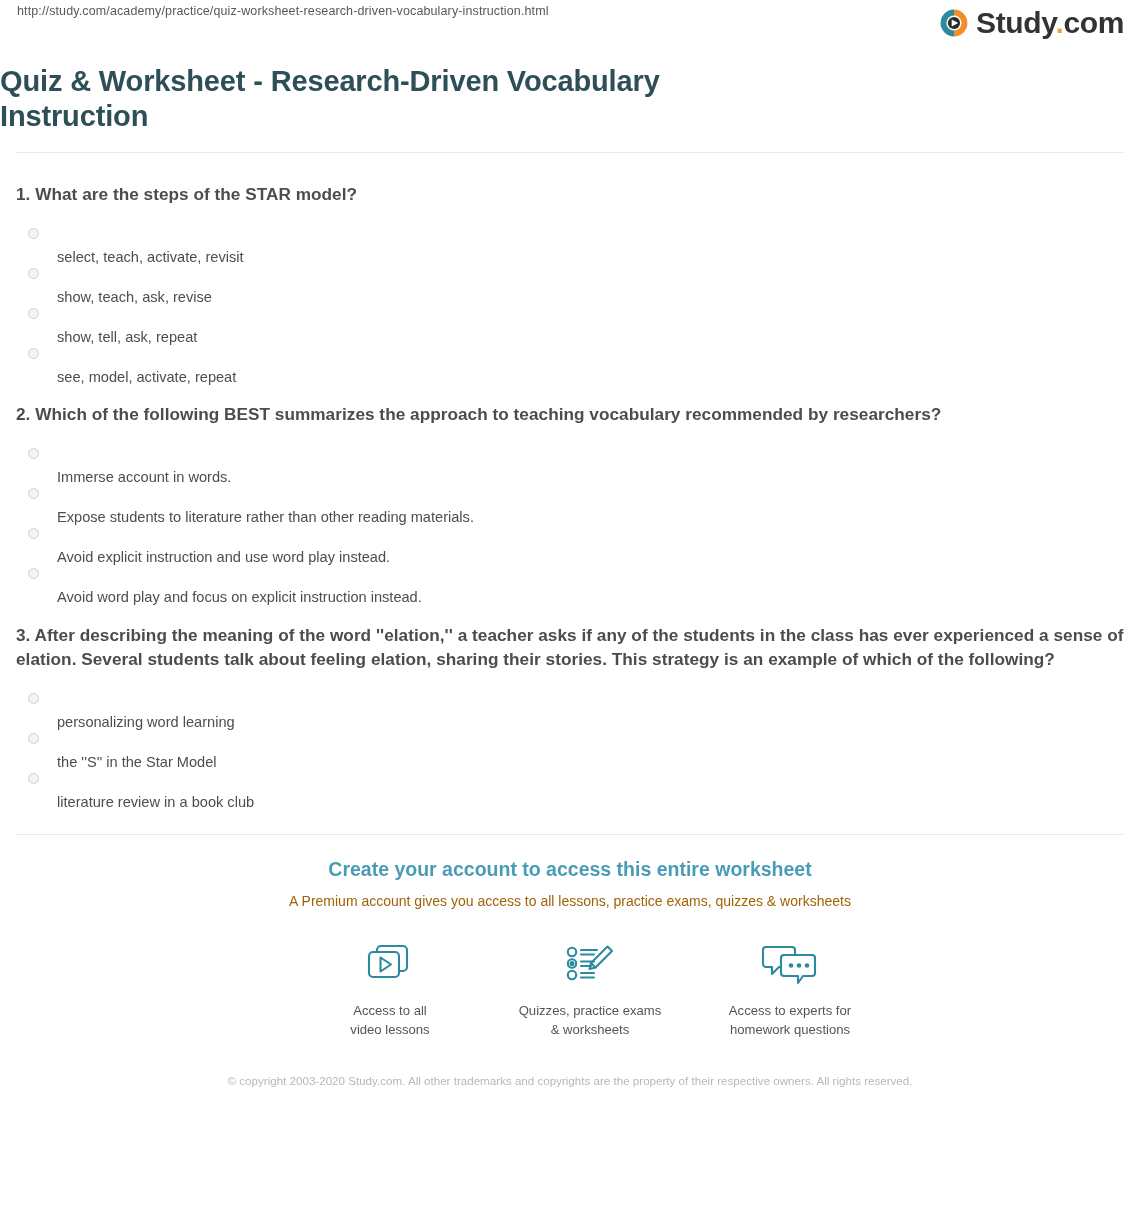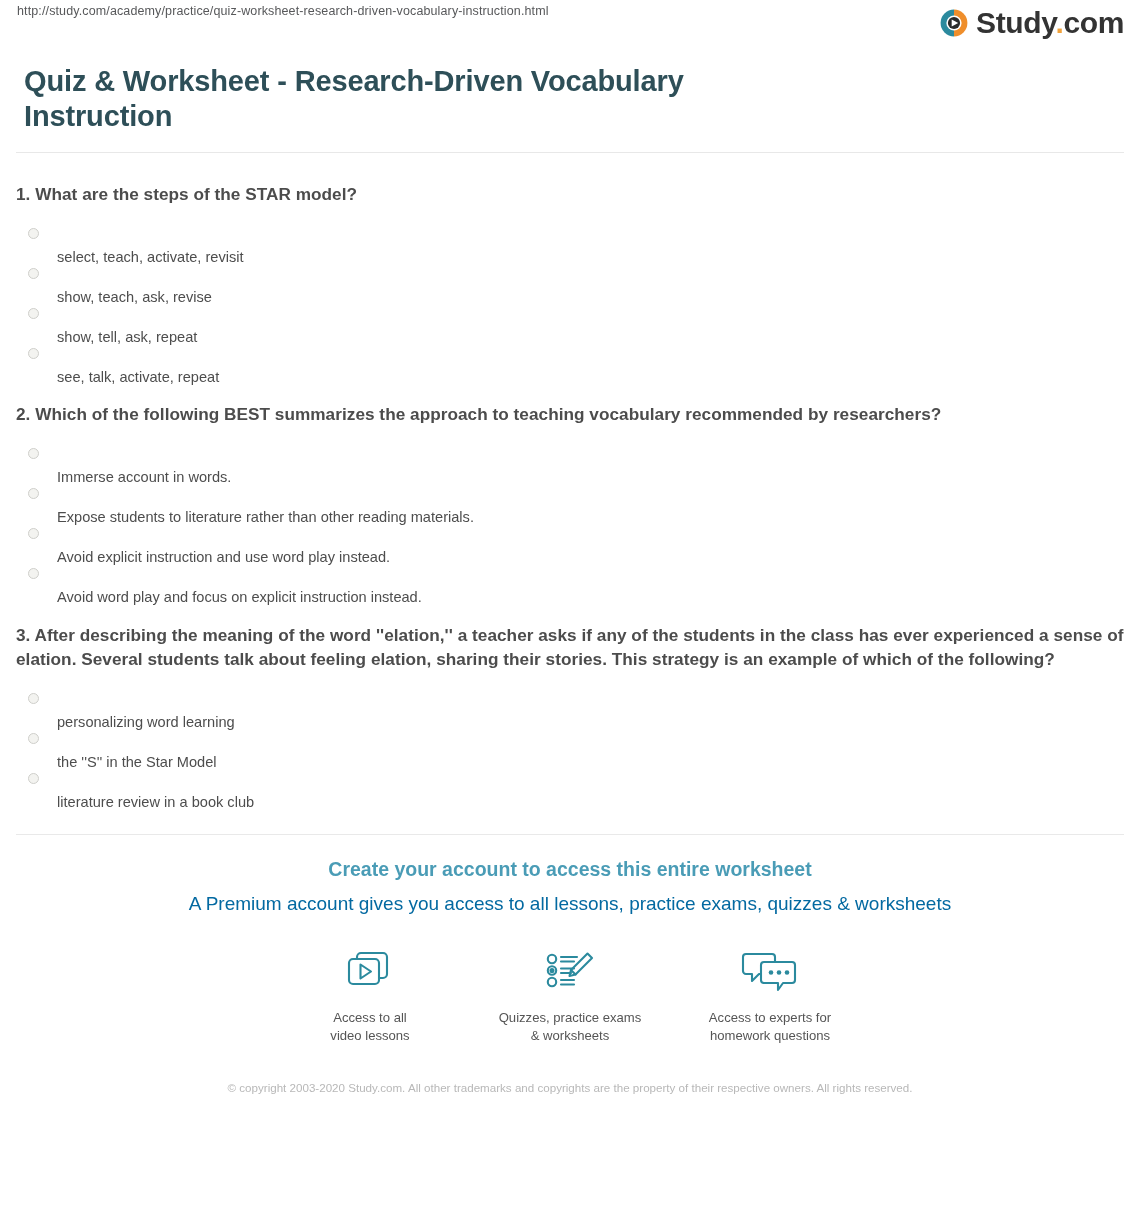--- a/index.html
+++ b/index.html
@@ -56,21 +56,21 @@
     font-weight: 700;
     letter-spacing: -0.012em;
     color: #333333;
     line-height: 1;
     text-align: center;
   }
   .logo-dot { color: #f2a33c; }
 
   
   .title-wrap {
-    padding: 0 24px;
+    padding: 0 0;
   }
   h1.title {
     margin: 6px 0 0 0;
     font-size: 29px;
     line-height: 1.22;
     font-weight: 700;
     color: #2e4f58;
     letter-spacing: -0.005em;
     max-width: 720px;
   }
@@ -134,30 +134,30 @@
     padding-top: 23px;
   }
   .cta-head {
     font-size: 19.5px;
     color: #4a9cb6;
     line-height: 1.2;
     margin: 0;
     font-weight: 700;
   }
   .cta-sub {
-    font-size: 19px;
-    color: #0369a1;
+    font-size: 14px;
+    color: #a16207;
     margin: 10px 0 0 0;
     line-height: 1.3;
   }
   .features {
     margin: 26px auto 16px auto;
     width: 640px;
     display: flex;
-    justify-content: center;
+    justify-content: flex-end;
     align-items: flex-start;
   }
   .feature {
     width: 200px;
     text-align: center;
   }
   .feature-icon {
     height: 56px;
     display: flex;
     align-items: center;
@@ -219,21 +219,21 @@
         <li class="option">
           <span class="radio"></span>
           <span class="option-label">show, teach, ask, revise</span>
         </li>
         <li class="option">
           <span class="radio"></span>
           <span class="option-label">show, tell, ask, repeat</span>
         </li>
         <li class="option">
           <span class="radio"></span>
-          <span class="option-label">see, talk, activate, repeat</span>
+          <span class="option-label">see, model, activate, repeat</span>
         </li>
       </ul>
     </div>
 
     <div class="question">
       <p class="q-text">2. Which of the following BEST summarizes the approach to teaching vocabulary recommended by researchers?</p>
       <ul class="options">
         <li class="option">
           <span class="radio"></span>
           <span class="option-label">Immerse account in words.</span>

